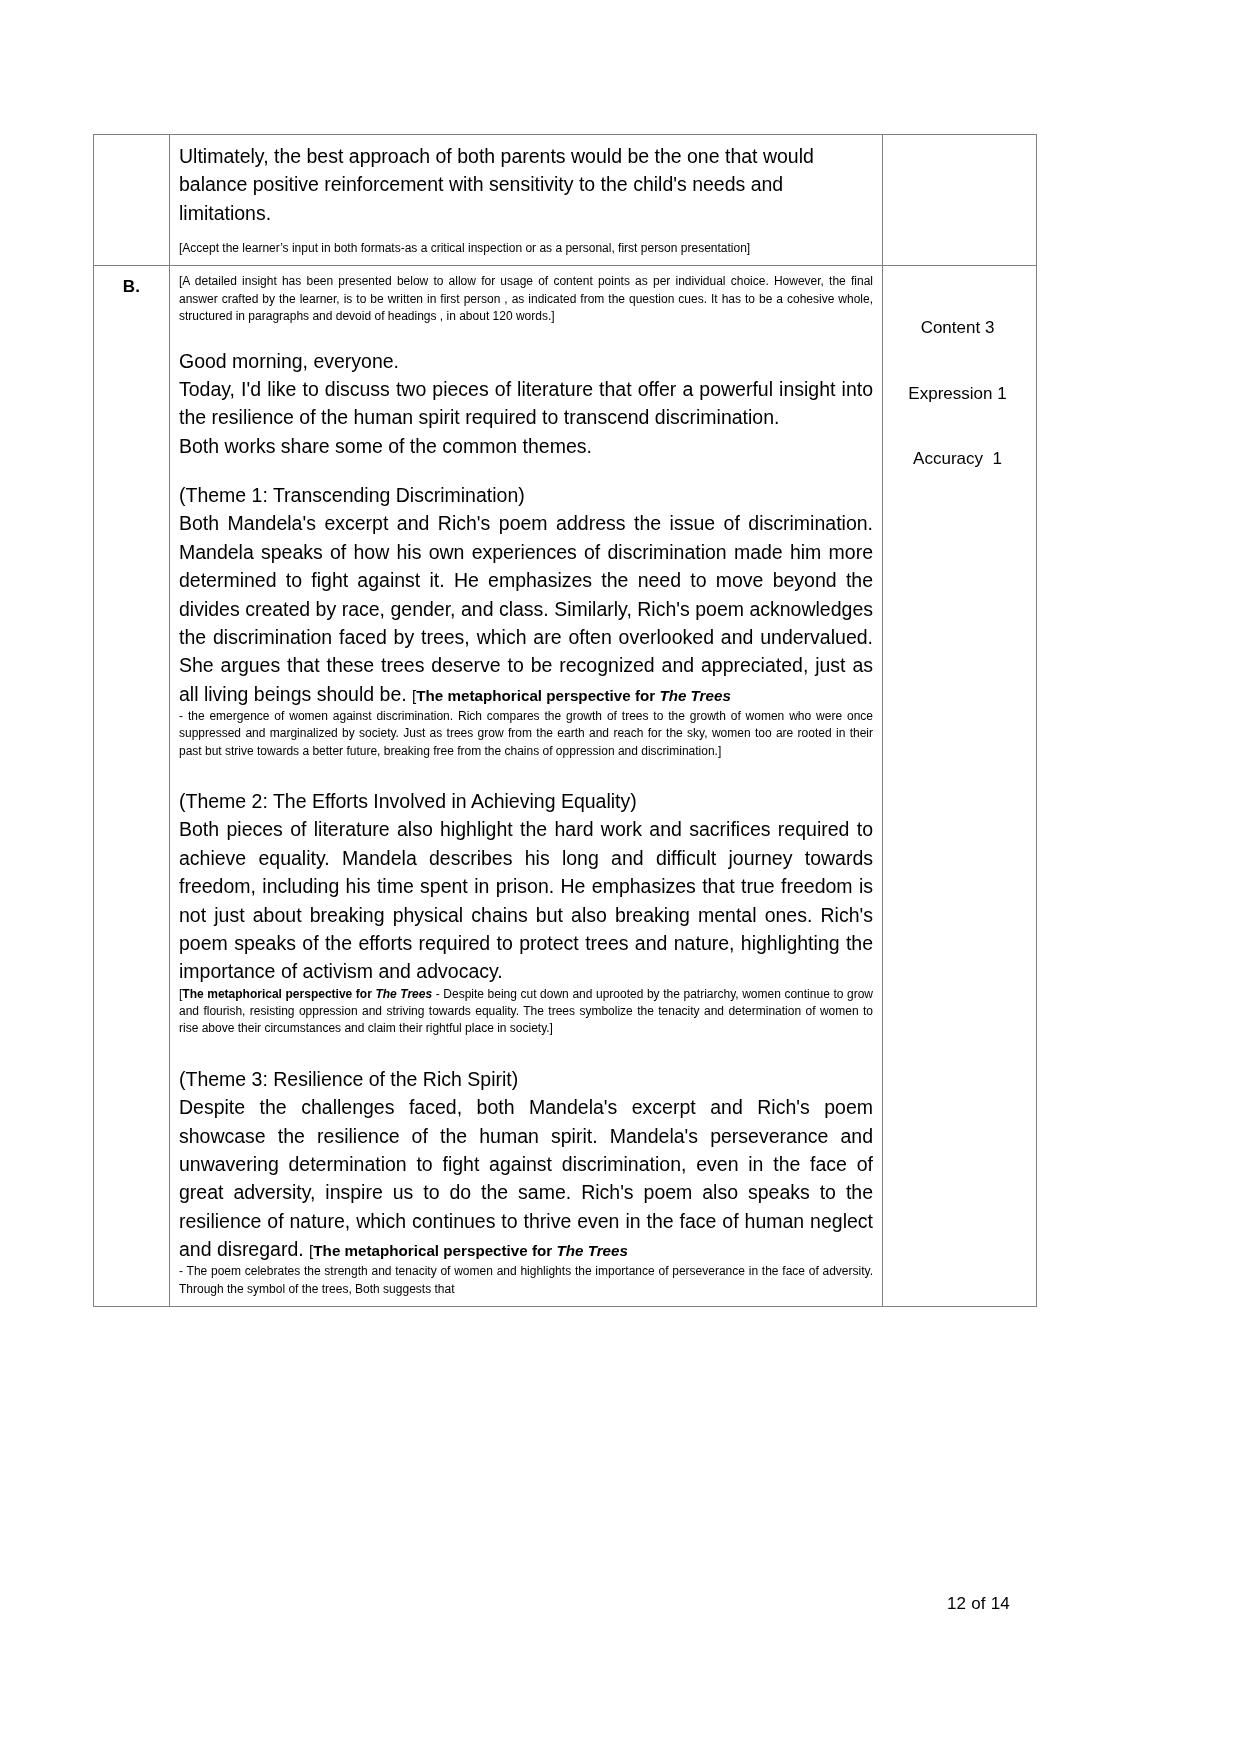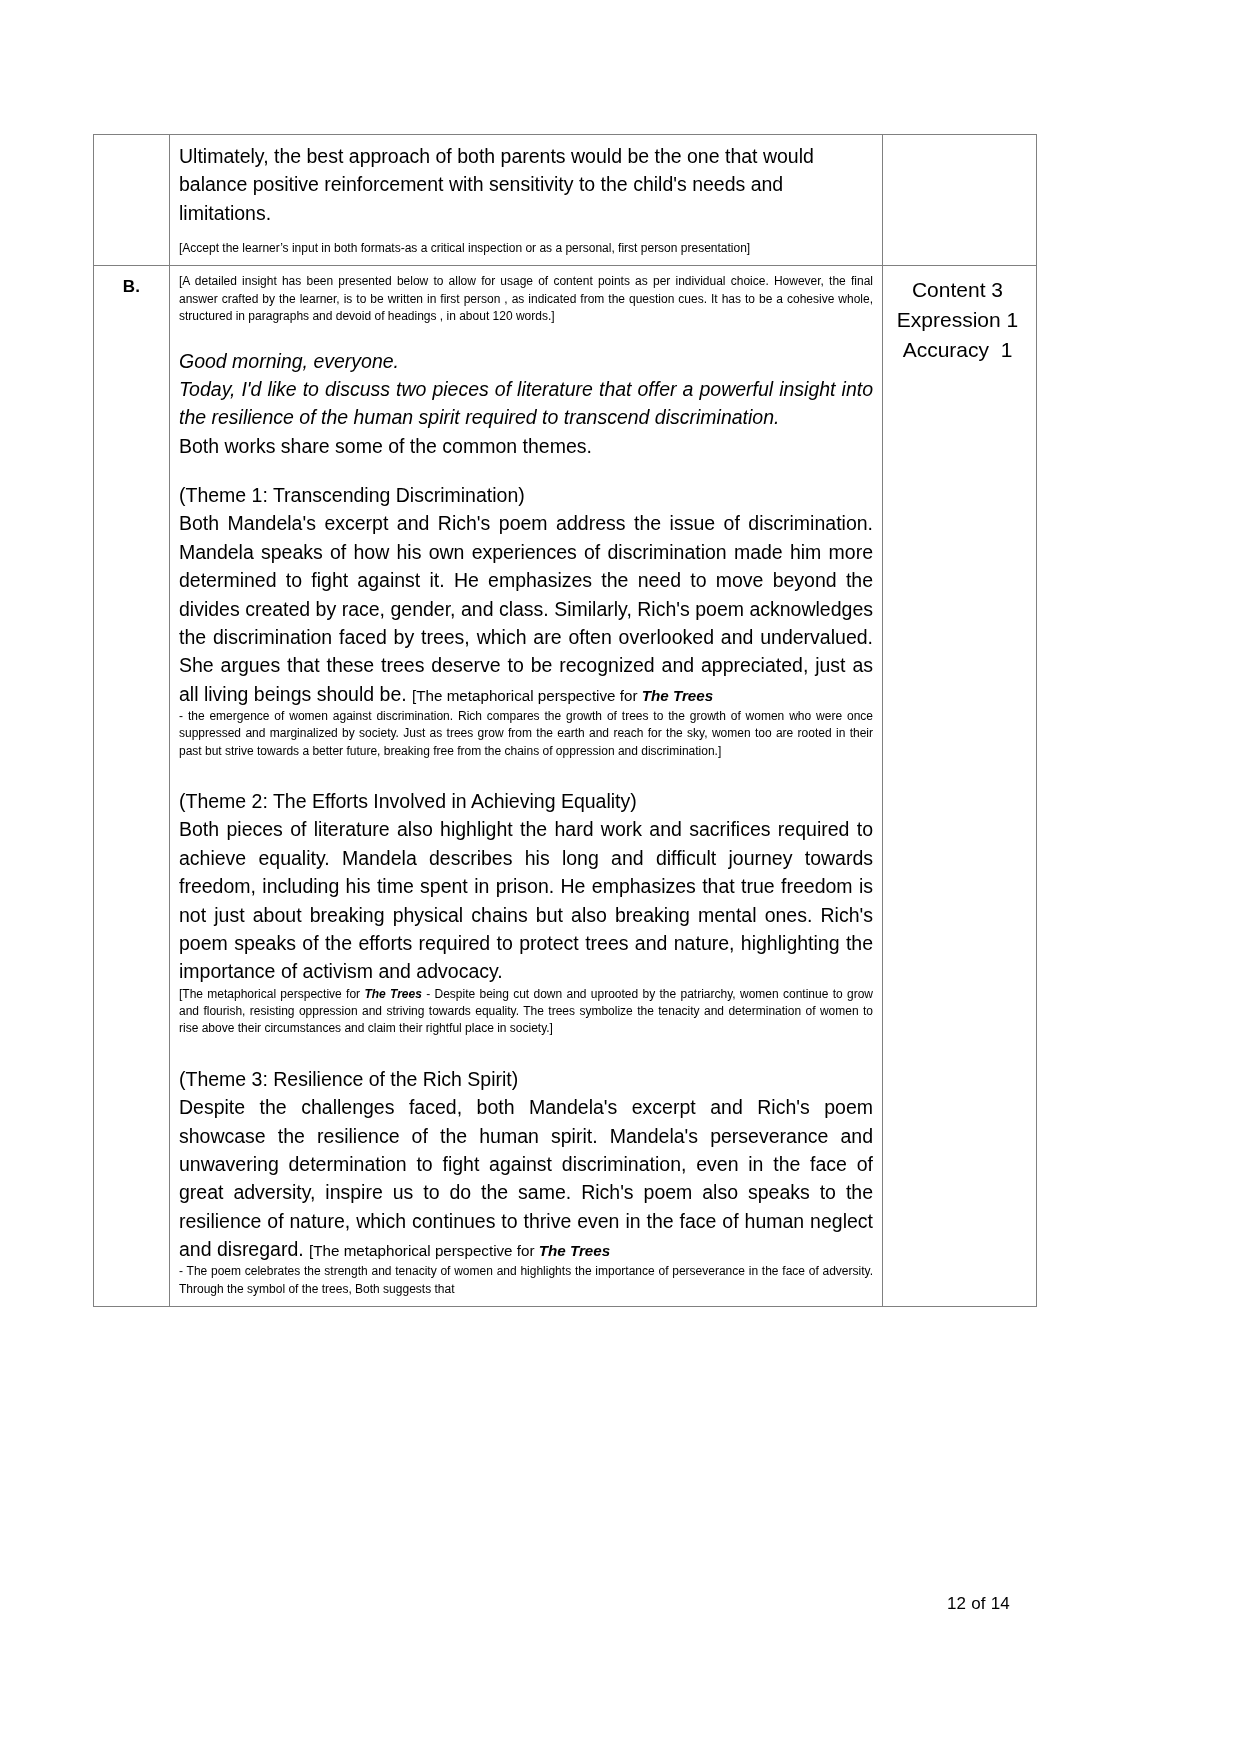--- a/index.html
+++ b/index.html
@@ -58,42 +58,43 @@
   
   p.big {
     margin: 0 0 0 0;
     font-size: 19.5px;
     line-height: 1.455;
     text-align: justify;
     text-justify: inter-word;
     font-weight: 400;
   }
   p.big.nojust { text-align: left; }
-  p.big.ital { font-style: italic; }
+  p.big.ital { }
 
   
   p.small {
     margin: 0;
     font-size: 12px;
     line-height: 1.45;
     text-align: justify;
     text-justify: inter-word;
   }
   p.small.nojust { text-align: left; }
   .sp-s  { height: 13px; }
   .sp-m  { height: 21px; }
   .sp-l  { height: 27px; }
 
-  b.bk { font-weight: normal; }
+  b.bk { font-weight: bold; }
   b.bki { font-weight: bold; font-style: italic; }
 
   .marks-line {
-    font-size: 21px;
+    font-size: 17px;
     line-height: 1.42;
     white-space: pre;
+    margin-top: 41px;
   }
 
   .footer {
     position: absolute;
     right: 96px;
     top: 1594px;
     font-size: 17px;
     letter-spacing: 0.2px;
   }
 </style>

